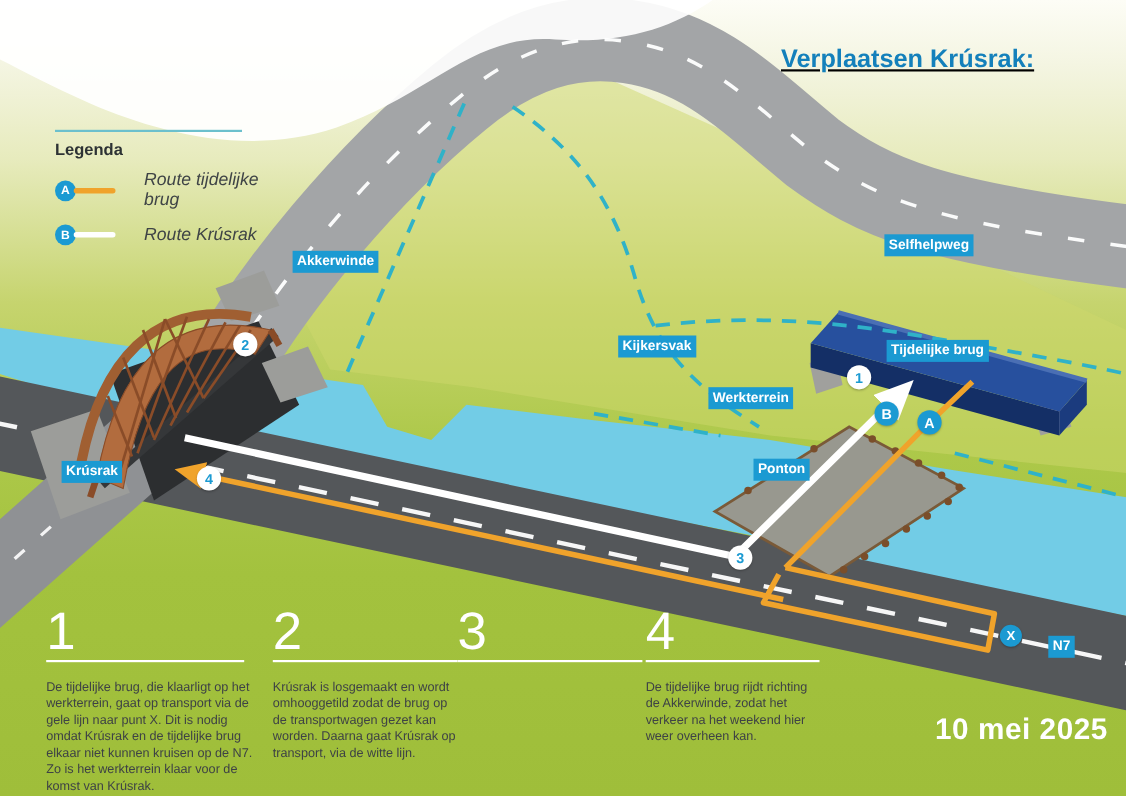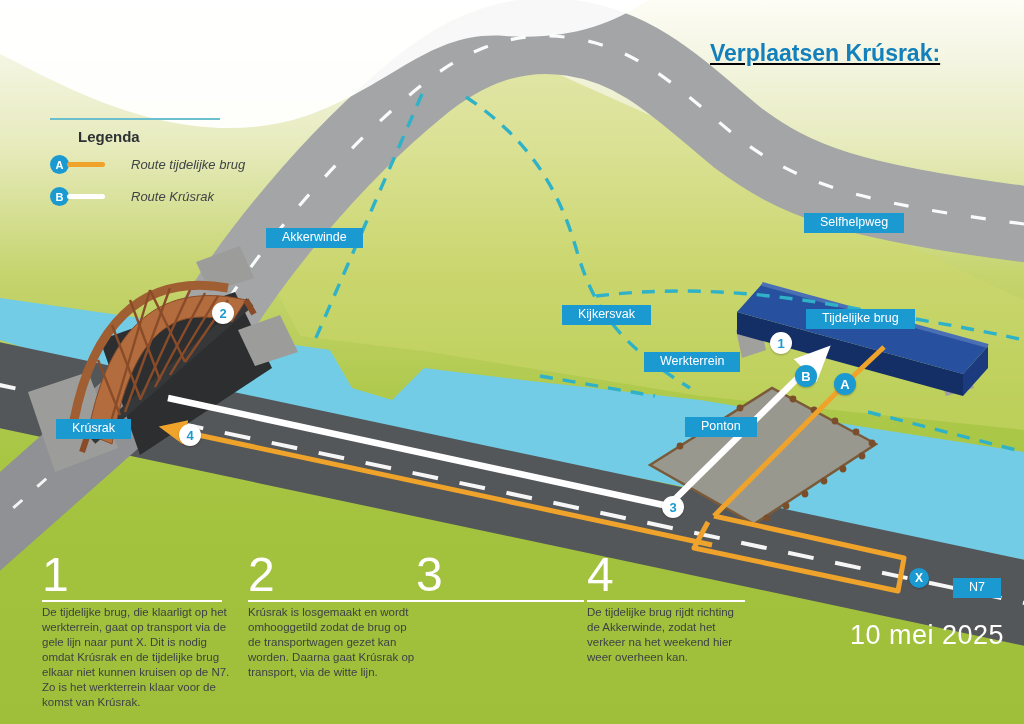--- a/index.html
+++ b/index.html
@@ -3,47 +3,47 @@
 <meta charset="utf-8">
 <style>
   html,body{margin:0;padding:0;}
   body{font-family:"Liberation Sans",sans-serif;}
   #poster{
     position:relative;width:1024px;height:724px;overflow:hidden;
     background:linear-gradient(180deg,#fdfdf6 0%,#f4f5e2 8%,#e7ebbd 20%,#c6d46e 38%,#aec94b 55%,#a3c23e 72%,#9fbe3a 100%);
   }
   #art{position:absolute;left:0;top:0;width:1024px;height:724px;}
   .map-label{
-    position:absolute;background:#1b9ad2;color:#fff;font-size:12.5px;font-weight:normal;
-    padding:2px 16px 3px;white-space:nowrap;line-height:15px;
+    position:absolute;background:#1b9ad2;color:#fff;font-size:12.5px;font-weight:bold;
+    padding:2px 4px 3px;white-space:nowrap;line-height:15px;
   }
   .marker{
     position:absolute;width:22px;height:22px;border-radius:50%;
     display:flex;align-items:center;justify-content:center;
     font-size:13px;font-weight:bold;box-shadow:0 1px 2px rgba(0,0,0,.25);
   }
   .marker.num{background:#ffffff;color:#1b9ad2;}
   .marker.let{background:#1b9ad2;color:#ffffff;}
   .marker.px{width:20px;height:20px;font-size:12px;background:#1b9ad2;color:#fff;}
   #title-block{position:absolute;left:710px;top:38px;width:312px;line-height:30px;font-size:23px;text-decoration:underline;}
   #title-bold{color:#1480bb;font-weight:bold;}
   #title-rest{color:#3aa2d6;font-weight:500;}
   #legend{position:absolute;left:50px;top:118px;width:200px;}
   #legend-rule{width:170px;height:0;border-top:2px solid #6cc0cd;margin-bottom:8px;}
-  #legend-heading{font-size:15px;font-weight:bold;color:#2d3234;margin-bottom:10px;margin-left:28px;}
+  #legend-heading{font-size:15px;font-weight:bold;color:#2d3234;margin-bottom:10px;}
   .legend-item{display:flex;align-items:center;margin-bottom:13px;}
   .legend-item .lmark{width:19px;height:19px;border-radius:50%;background:#1b9ad2;color:#fff;
     font-size:11px;font-weight:bold;display:flex;align-items:center;justify-content:center;flex:none;}
   .legend-item .lline{width:38px;height:5px;border-radius:3px;margin-left:-2px;flex:none;}
-  .legend-item .ltext{margin-left:26px;font-size:13px;font-style:italic;color:#3f4446;}
+  .legend-item .ltext{margin-left:26px;font-size:16px;font-style:italic;color:#3f4446;}
   .step{position:absolute;top:552px;}
   .step-number{font-size:48px;line-height:46px;color:#ffffff;font-weight:400;}
   .step-rule{height:0;border-top:2px solid #ffffff;margin-top:2px;}
-  .step-text{margin-top:3px;font-size:11.5px;line-height:15px;color:#3e4245;}
-  #date{position:absolute;left:850px;top:620px;font-size:27px;font-weight:normal;color:#ffffff;letter-spacing:.5px;}
+  .step-text{margin-top:16px;font-size:11.5px;line-height:15px;color:#3e4245;}
+  #date{position:absolute;left:850px;top:648px;font-size:27px;font-weight:bold;color:#ffffff;letter-spacing:.5px;}
 </style>
 </head>
 <body>
 
 <div id="poster">
 
   <svg id="art" viewBox="0 0 1024 724" xmlns="http://www.w3.org/2000/svg">
     <defs>
       <marker id="arrW" markerWidth="7" markerHeight="7" refX="3.2" refY="2.5" orient="auto">
         <path d="M0,0 L5.5,2.5 L0,5 Z" fill="#ffffff"></path>

